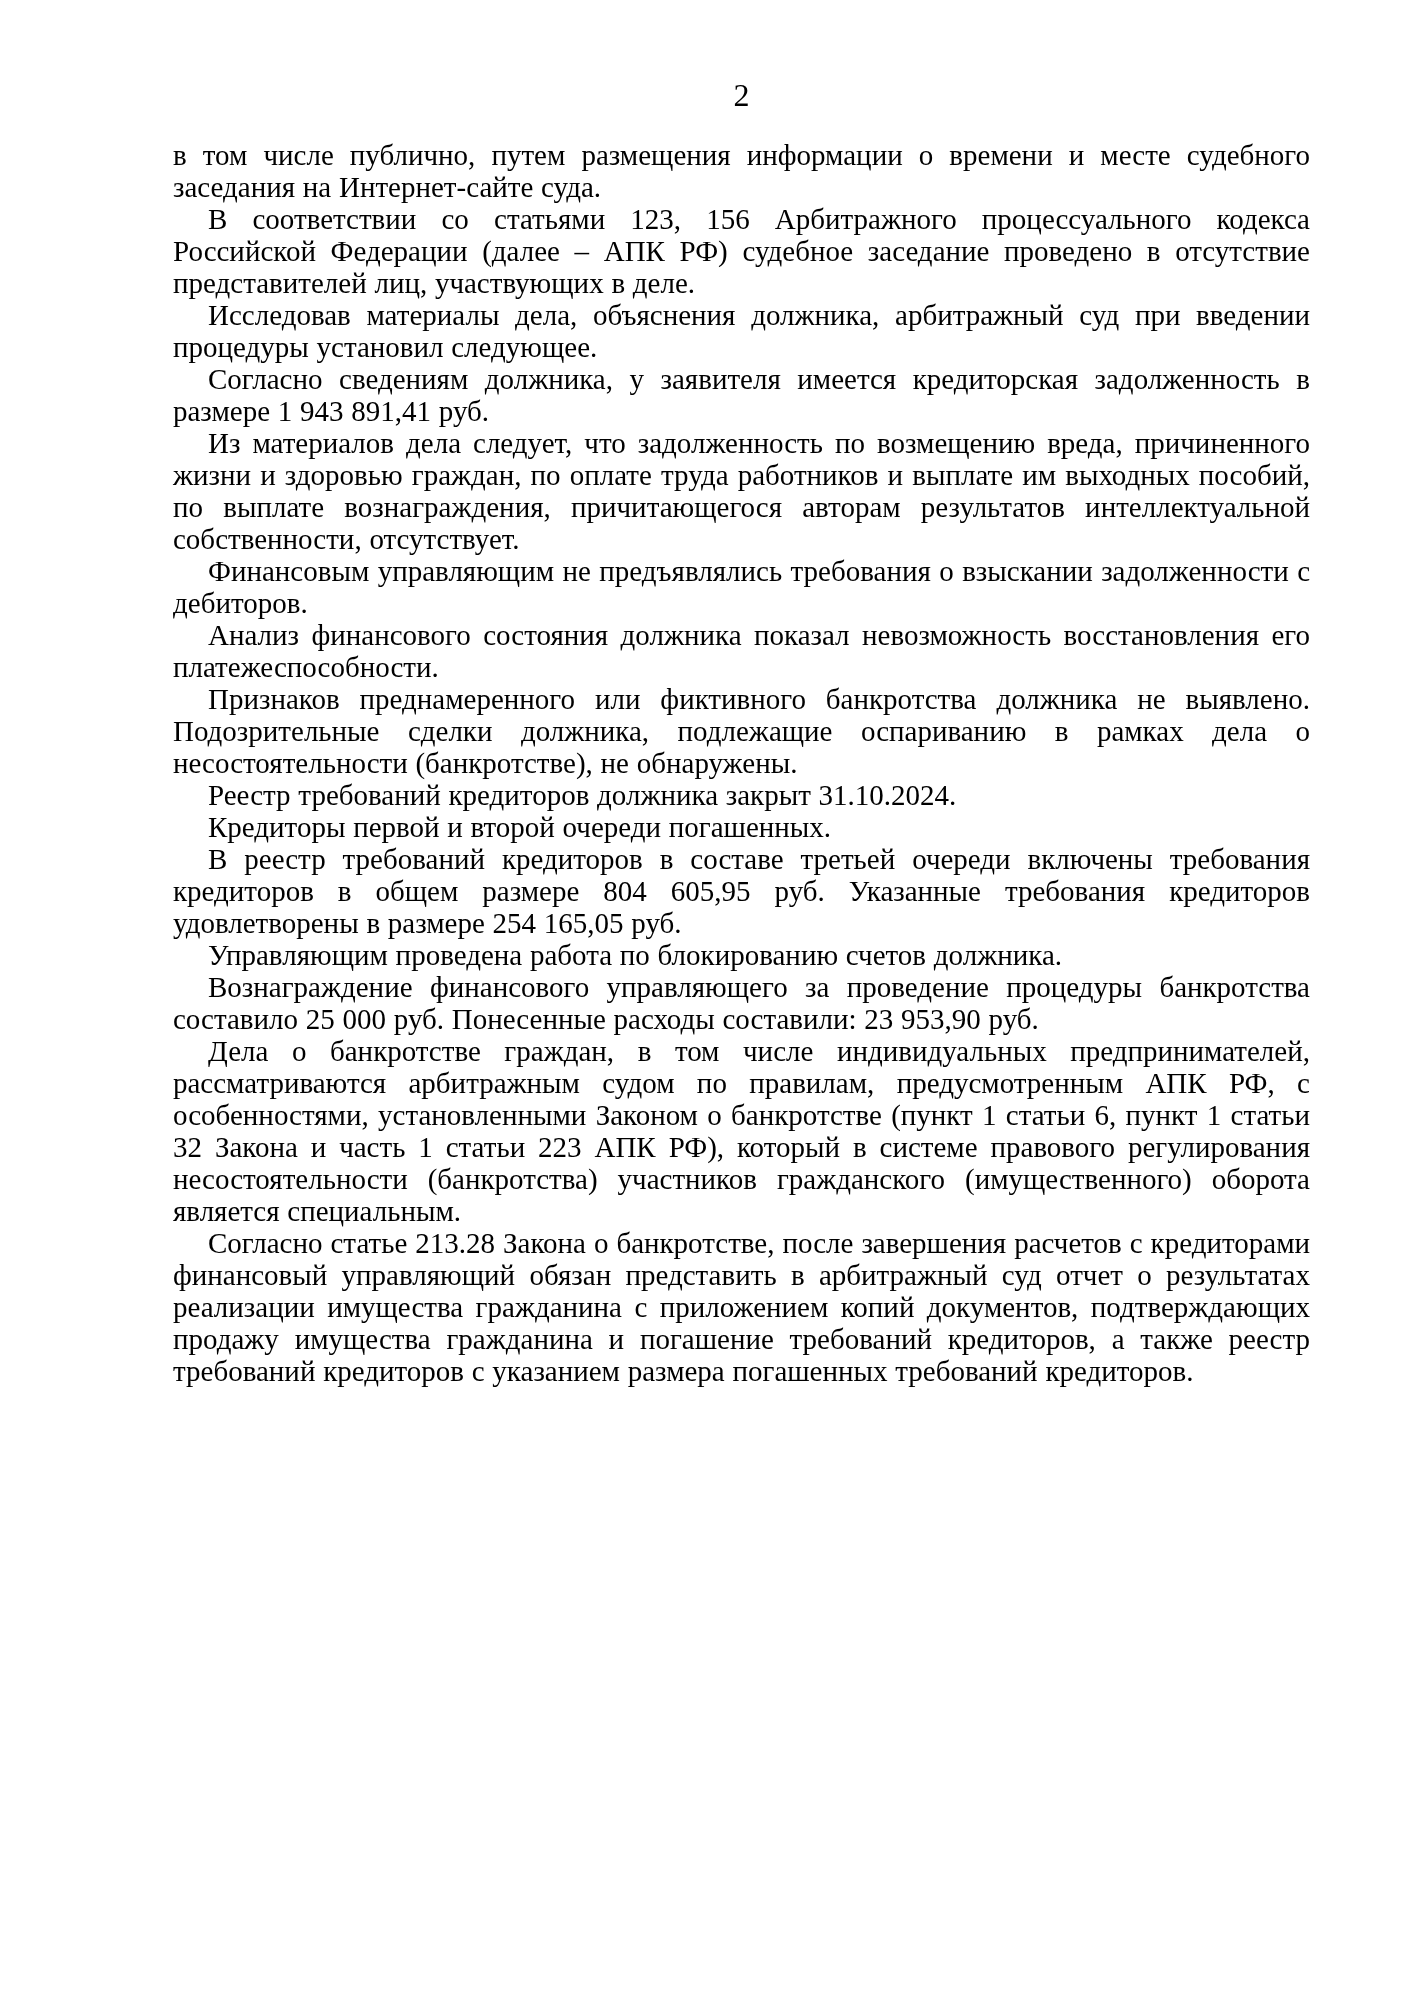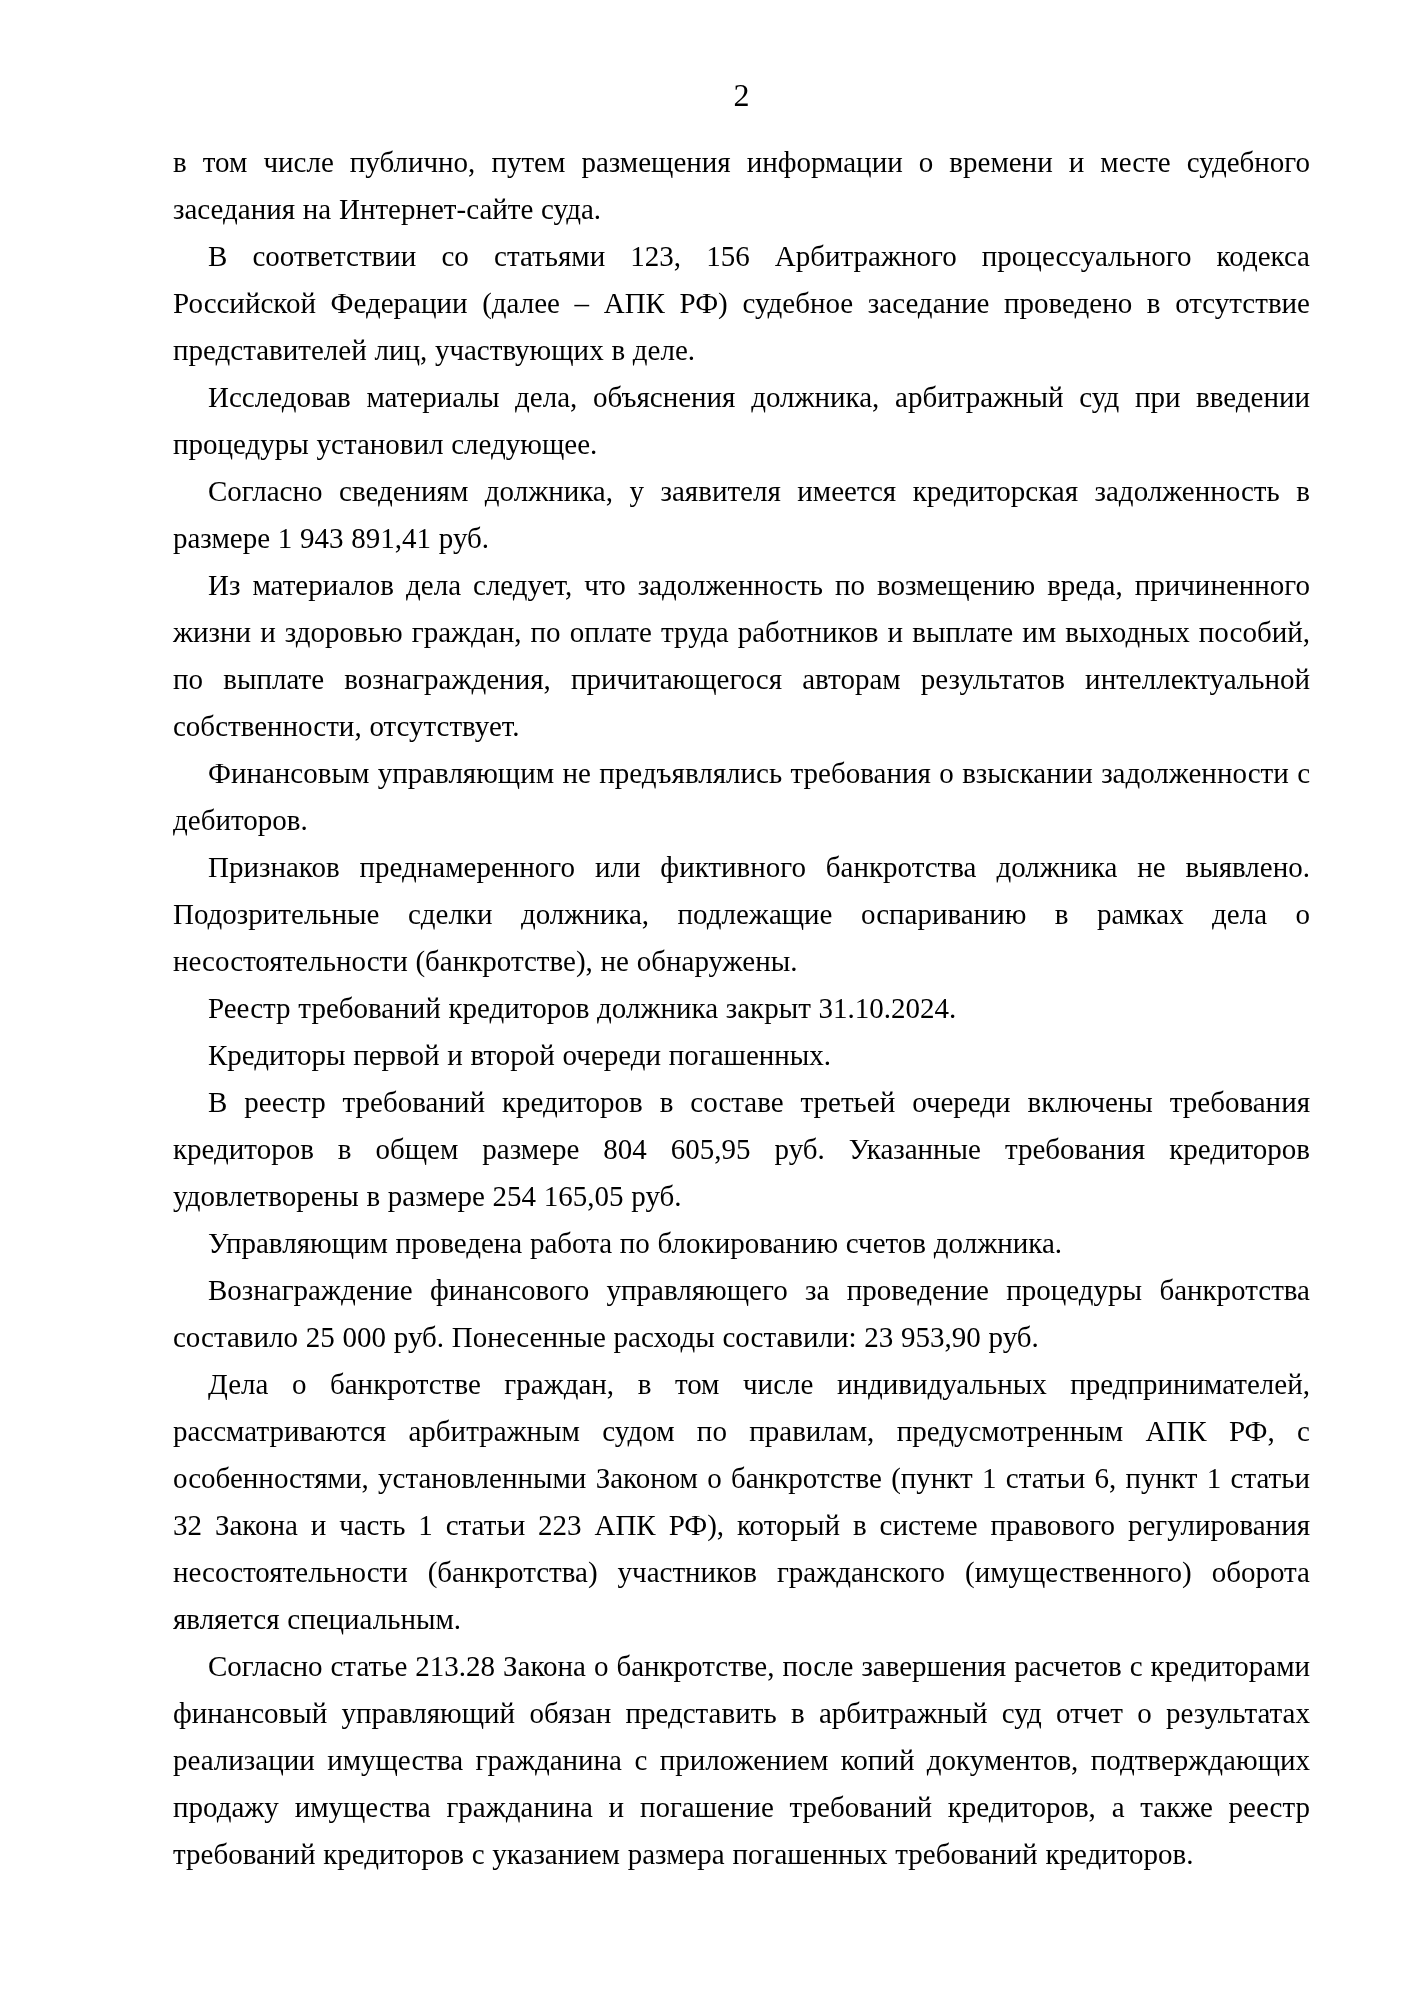--- a/index.html
+++ b/index.html
@@ -25,21 +25,21 @@
     text-align: center;
     font-size: 32px;
     line-height: 1;
   }
   .body-text {
     position: absolute;
     top: 139px;
     left: 173px;
     width: 1137px;
     font-size: 29px;
-    line-height: 47px;
+    line-height: 32px;
   }
   .para {
     margin: 0;
     padding: 0;
     text-align: justify;
     text-indent: 35px;
     word-spacing: 0.5px;
   }
   .para.no-indent {
     text-indent: 0;
@@ -52,20 +52,21 @@
 
   <div class="page-number">2</div>
 
   <div class="body-text">
     <p class="para no-indent">в том числе публично, путем размещения информации о времени и месте судебного заседания на Интернет-сайте суда.</p>
     <p class="para">В соответствии со статьями 123, 156 Арбитражного процессуального кодекса Российской Федерации (далее – АПК РФ) судебное заседание проведено в отсутствие представителей лиц, участвующих в деле.</p>
     <p class="para">Исследовав материалы дела, объяснения должника, арбитражный суд при введении процедуры установил следующее.</p>
     <p class="para">Согласно сведениям должника, у заявителя имеется кредиторская задолженность в размере 1&nbsp;943&nbsp;891,41 руб.</p>
     <p class="para">Из материалов дела следует, что задолженность по возмещению вреда, причиненного жизни и здоровью граждан, по оплате труда работников и выплате им выходных пособий, по выплате вознаграждения, причитающегося авторам результатов интеллектуальной собственности, отсутствует.</p>
     <p class="para">Финансовым управляющим не предъявлялись требования о взыскании задолженности с дебиторов.</p>
+    <p class="para">Анализ финансового состояния должника показал невозможность восстановления его платежеспособности.</p>
     <p class="para">Признаков преднамеренного или фиктивного банкротства должника не выявлено. Подозрительные сделки должника, подлежащие оспариванию в рамках дела о несостоятельности (банкротстве), не обнаружены.</p>
     <p class="para">Реестр требований кредиторов должника закрыт 31.10.2024.</p>
     <p class="para">Кредиторы первой и второй очереди погашенных.</p>
     <p class="para">В реестр требований кредиторов в составе третьей очереди включены требования кредиторов в общем размере 804&nbsp;605,95 руб. Указанные требования кредиторов удовлетворены в размере 254&nbsp;165,05 руб.</p>
     <p class="para">Управляющим проведена работа по блокированию счетов должника.</p>
     <p class="para">Вознаграждение финансового управляющего за проведение процедуры банкротства составило 25&nbsp;000 руб. Понесенные расходы составили: 23&nbsp;953,90 руб.</p>
     <p class="para">Дела о банкротстве граждан, в том числе индивидуальных предпринимателей, рассматриваются арбитражным судом по правилам, предусмотренным АПК РФ, с особенностями, установленными Законом о банкротстве (пункт 1 статьи 6, пункт 1 статьи 32 Закона и часть 1 статьи 223 АПК РФ), который в системе правового регулирования несостоятельности (банкротства) участников гражданского (имущественного) оборота является специальным.</p>
     <p class="para">Согласно статье 213.28 Закона о банкротстве, после завершения расчетов с кредиторами финансовый управляющий обязан представить в арбитражный суд отчет о результатах реализации имущества гражданина с приложением копий документов, подтверждающих продажу имущества гражданина и погашение требований кредиторов, а также реестр требований кредиторов с указанием размера погашенных требований кредиторов.</p>
   </div>
 

